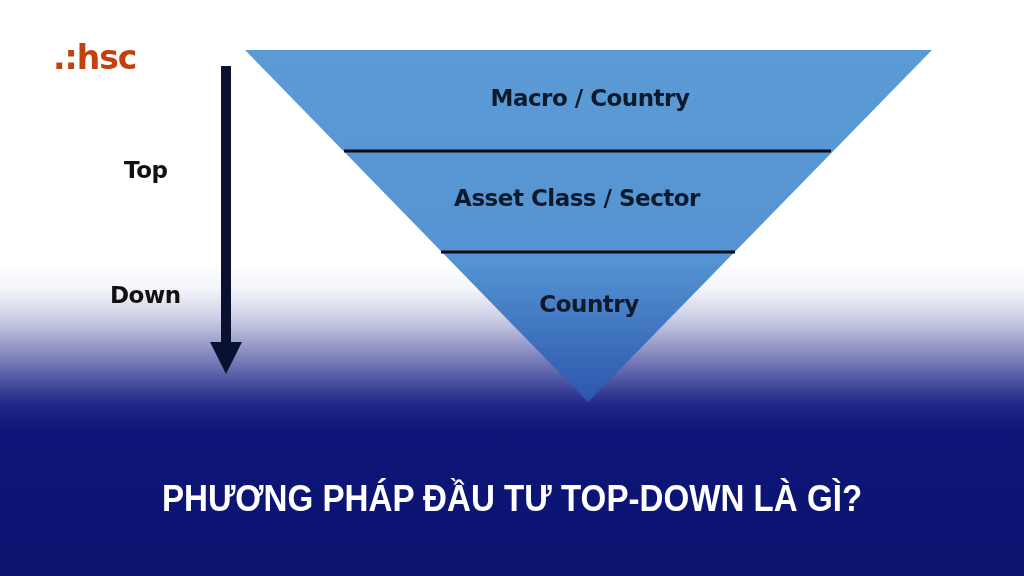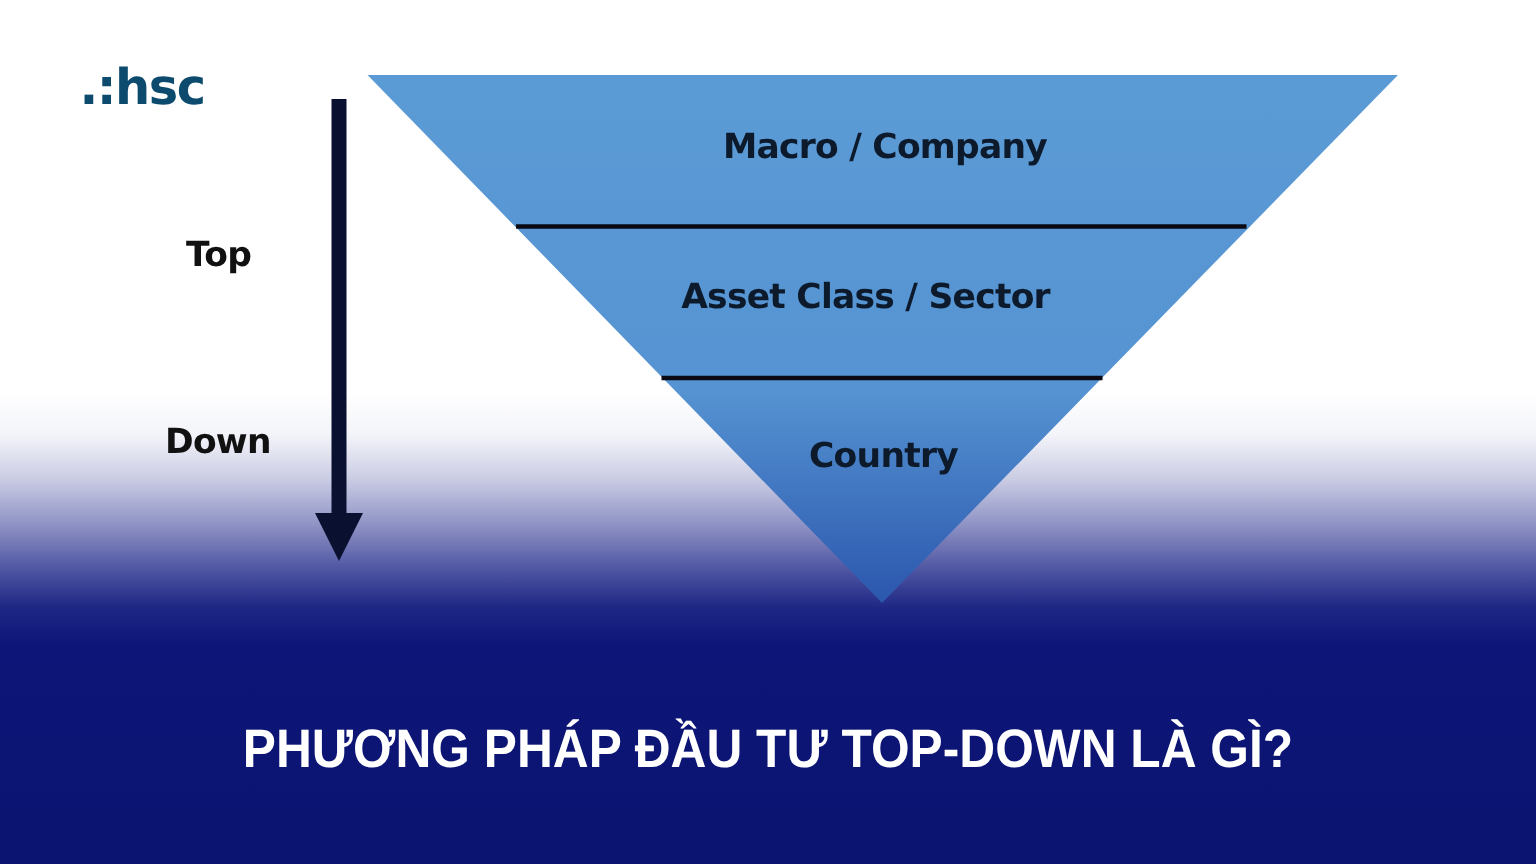--- a/index.html
+++ b/index.html
@@ -6,21 +6,21 @@
   body {
     width: 1024px; height: 576px; overflow: hidden; position: relative;
     background: linear-gradient(to bottom,
       #ffffff 0px, #ffffff 262px, #f3f4f9 290px, #c9cbe3 320px,
       #8e92c4 350px, #4e55a2 380px, #1e2784 405px, #0d1678 430px, #0b1470 576px);
     font-family: "Liberation Sans", sans-serif;
   }
   .logo {
     position: absolute; left: 53px; top: 38px;
     font-family: "DejaVu Sans", sans-serif; font-weight: bold;
-    font-size: 33px; color: #0c4a6e; letter-spacing: -1px; line-height: 40px;
+    font-size: 33px; color: #c2410c; letter-spacing: -1px; line-height: 40px;
   }
   .diagram { position: absolute; left: 0; top: 0; width: 1024px; height: 576px; }
   .layer-label {
     position: absolute; font-family: "DejaVu Sans", sans-serif; font-weight: bold;
     font-size: 23px; color: #0c1a2c; text-align: center; transform: translateX(-50%);
     white-space: nowrap; letter-spacing: -0.5px;
   }
   .side-label {
     position: absolute; font-family: "DejaVu Sans", sans-serif; font-weight: bold;
     font-size: 23px; color: #111; white-space: nowrap; letter-spacing: -0.5px; margin-top: 28px;
@@ -53,17 +53,17 @@
 
   <g>
     <rect x="221" y="66" width="10" height="280" fill="#0a1030"></rect>
     <polygon points="210,342 242,342 226,374" fill="#0a1030"></polygon>
   </g>
 </svg>
 
 <div class="side-label" style="left:124px; top:129px;">Top</div>
 <div class="side-label" style="left:110px; top:254px;">Down</div>
 
-<div class="layer-label" style="left:590px; top:85px;">Macro / Company</div>
+<div class="layer-label" style="left:590px; top:85px;">Macro / Country</div>
 <div class="layer-label" style="left:577px; top:185px;">Asset Class / Sector</div>
 <div class="layer-label" style="left:589px; top:291px;">Country</div>
 
 <div class="title">PHƯƠNG PHÁP ĐẦU TƯ TOP-DOWN LÀ GÌ?</div>
 
 </body></html>

